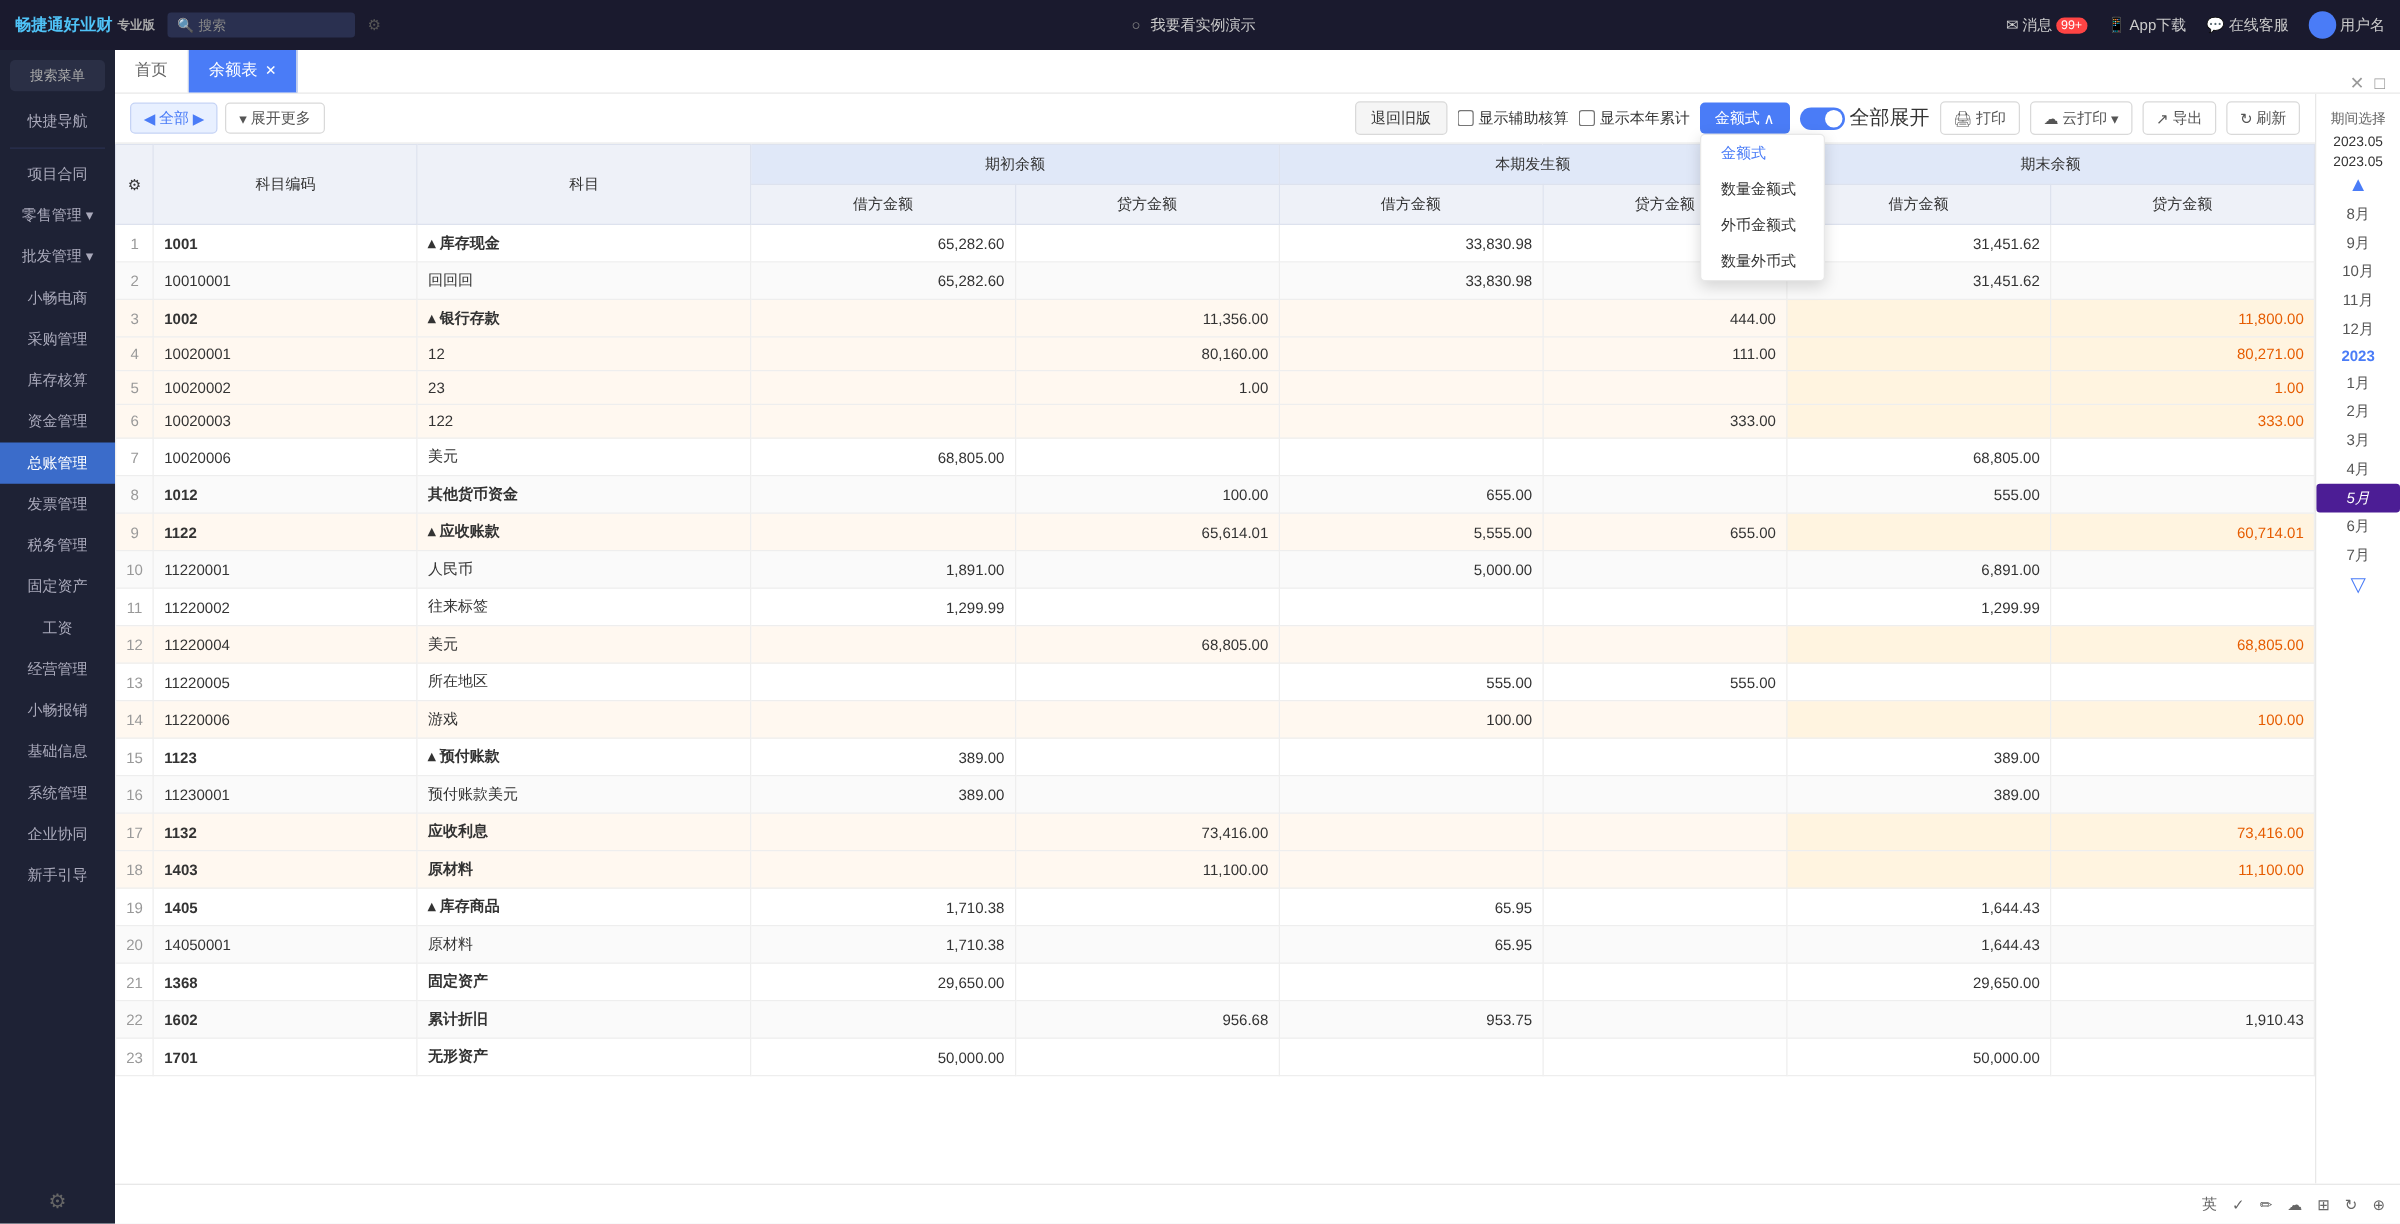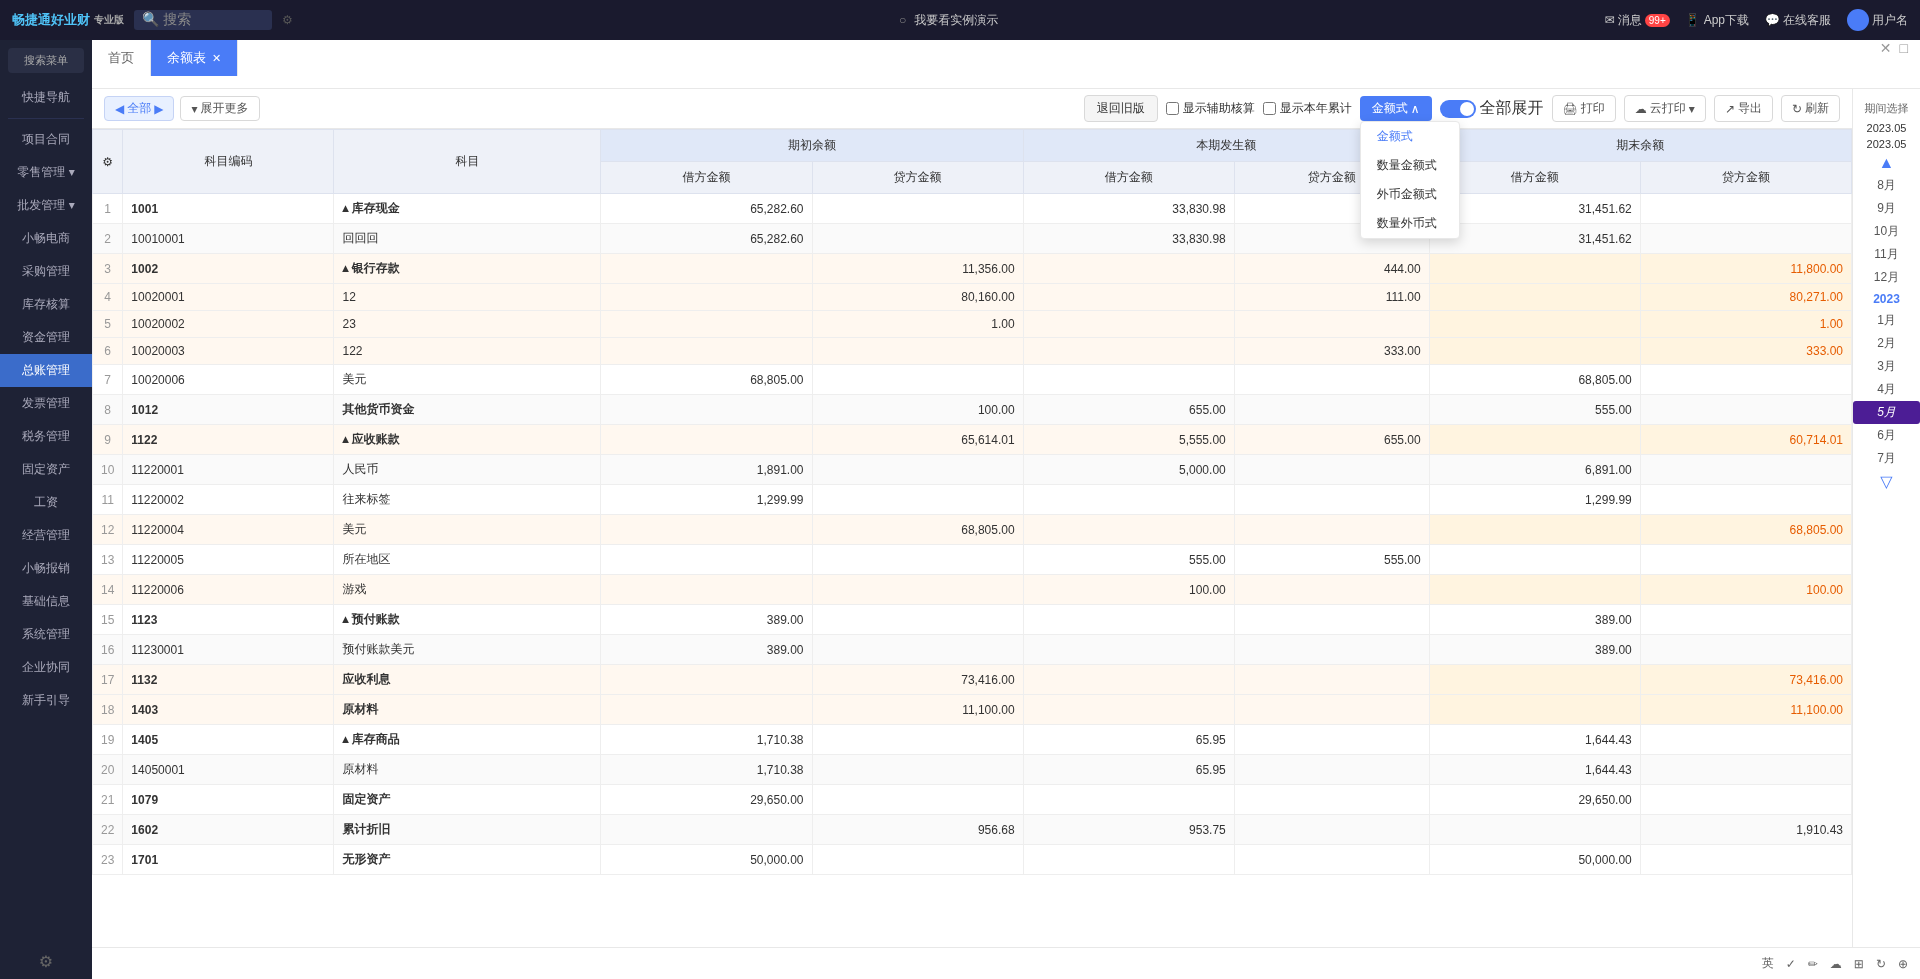--- a/index.html
+++ b/index.html
@@ -25,21 +25,21 @@
     .sidebar-item { padding: 8px 4px; text-align: center; cursor: pointer; font-size: 12px; color: #aab; transition: background 0.2s; }
     .sidebar-item.active { background: #3b6cca; color: #fff; }
     .sidebar-divider { height: 1px; background: #2a3050; margin: 4px 8px; }
     .sidebar-bottom { margin-top: auto; padding: 8px; text-align: center; }
     .sidebar-gear { color: #666; font-size: 16px; cursor: pointer; }
 
     
     .content-area { flex: 1; display: flex; flex-direction: column; background: #f5f6fa; overflow: hidden; }
 
     
-    .tabs-bar { height: 49px; background: #fff; display: flex; align-items: flex-start; padding: 0 0 0 0; border-bottom: 1px solid #e8e8e8; }
+    .tabs-bar { height: 35px; background: #fff; display: flex; align-items: flex-end; padding: 0 0 0 0; border-bottom: 1px solid #e8e8e8; }
     .tab-item { padding: 0 16px; height: 36px; display: flex; align-items: center; cursor: pointer; font-size: 13px; color: #666; border-right: 1px solid #e8e8e8; gap: 6px; }
     .tab-item.active { background: #4a7cf7; color: #fff; }
     .tab-close { font-size: 11px; cursor: pointer; }
     .tab-home { color: #666; }
     .window-controls { margin-left: auto; display: flex; align-items: center; gap: 8px; padding-right: 12px; color: #999; }
 
     
     .page-content { flex: 1; display: flex; overflow: hidden; }
 
     
@@ -96,21 +96,21 @@
   </style>
 </head>
 <body>
 
 <div class="topbar">
   <div class="topbar-left">
     <div class="topbar-logo">
       <span>畅捷通好业财</span>
       <span class="version">专业版</span>
     </div>
-    <div style="width:138px; height:20px; background:#2a3050; border-radius:3px; display:flex; align-items:center; padding:0 8px; color:#888; font-size:14px;">
+    <div style="width:150px; height:20px; background:#2a3050; border-radius:3px; display:flex; align-items:center; padding:0 8px; color:#888; font-size:11px;">
       🔍 搜索
     </div>
     <span style="color:#555; cursor:pointer;">⚙</span>
   </div>
   <div class="topbar-center">
     <span style="color:#888;">○</span>
     <span>我要看实例演示</span>
   </div>
   <div class="topbar-right">
     <div class="topbar-btn">
@@ -479,21 +479,21 @@
       <td class="text-left">   原材料</td>
       <td class="text-right">1,710.38</td>
       <td class="text-right"></td>
       <td class="text-right">65.95</td>
       <td class="text-right"></td>
       <td class="text-right">1,644.43</td>
       <td class="text-right"></td>
     </tr>
                 <tr>
       <td class="gear-cell">21</td>
-      <td class="text-left bold">1079</td>
+      <td class="text-left bold">1368</td>
       <td class="text-left bold">固定资产</td>
       <td class="text-right">29,650.00</td>
       <td class="text-right"></td>
       <td class="text-right"></td>
       <td class="text-right"></td>
       <td class="text-right">29,650.00</td>
       <td class="text-right"></td>
     </tr>
                 <tr>
       <td class="gear-cell">22</td>

